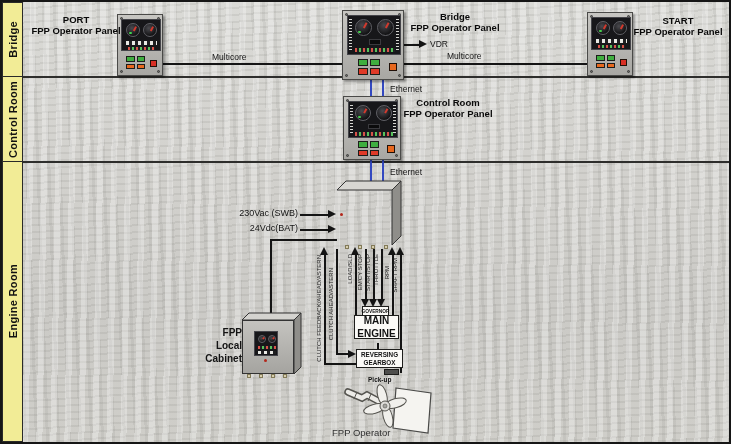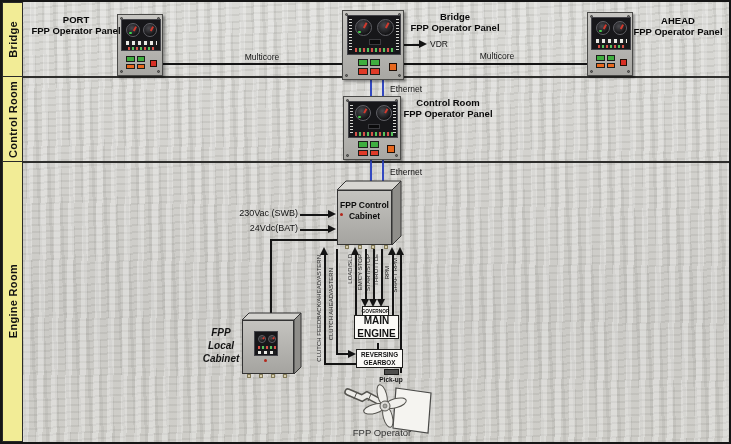--- a/index.html
+++ b/index.html
@@ -24,21 +24,21 @@
   .eth{position:absolute;width:2px;background:#3348c0;z-index:3;}
   
   .arr-up{position:absolute;width:0;height:0;border-left:4px solid transparent;border-right:4px solid transparent;border-bottom:8px solid #141414;z-index:2;}
   .arr-down{position:absolute;width:0;height:0;border-left:4px solid transparent;border-right:4px solid transparent;border-top:8px solid #141414;z-index:2;}
   .arr-right{position:absolute;width:0;height:0;border-top:4px solid transparent;border-bottom:4px solid transparent;border-left:8px solid #141414;z-index:2;}
   
   .lbl{position:absolute;color:#141414;z-index:6;}
   .plabel{text-align:center;font-weight:bold;font-size:9.5px;line-height:1.2;color:#0a0a0a;}
   .plabel .t,.plabel .s{display:block;}
   .wire-lbl{font-size:8.5px;}
-  .center{text-align:center;}
+  .center{}
   .pow{font-size:9px;text-align:right;}
   .vlabel{position:absolute;writing-mode:vertical-rl;transform:rotate(180deg);font-size:6px;line-height:1;color:#222;white-space:nowrap;z-index:5;}
   
   .panel{position:absolute;background:linear-gradient(180deg,#c7c6c2,#a8a7a3);border:1px solid #4a4a48;box-shadow:1.5px 1.5px 2px rgba(0,0,0,.35);z-index:4;}
   .screw{position:absolute;width:3px;height:3px;border-radius:50%;background:#6a6a68;border:.5px solid #3c3c3a;}
   .pdisplay{position:absolute;background:#17171a;border:1px solid #45454a;}
   .gauge{position:absolute;border-radius:50%;background:radial-gradient(circle at 40% 35%,#4a4a4f,#101012 74%);border:1px solid #606066;}
   .gauge::after{content:"";position:absolute;left:48%;top:14%;width:1.5px;height:38%;background:#d23a2e;transform-origin:50% 100%;transform:rotate(28deg);}
   .gdot{position:absolute;width:2.5px;height:2.5px;border-radius:50%;background:#43d44d;}
   .ticks{position:absolute;width:3px;background:repeating-linear-gradient(180deg,#d6d6d2 0 1px,transparent 1px 3px);}
@@ -238,60 +238,57 @@
 
   <div class="lbl plabel" style="left:28px;top:12px;width:92px;">
     <span class="t">PORT</span>
     <span class="s">FPP Operator Panel</span>
   </div>
   <div class="lbl plabel" style="left:407px;top:9px;width:92px;">
     <span class="t">Bridge</span>
     <span class="s">FPP Operator Panel</span>
   </div>
   <div class="lbl plabel" style="left:630px;top:13px;width:92px;">
-    <span class="t">AHEAD</span>
+    <span class="t">START</span>
     <span class="s">FPP Operator Panel</span>
   </div>
   <div class="lbl plabel" style="left:400px;top:95px;width:92px;">
     <span class="t">Control Room</span>
     <span class="s">FPP Operator Panel</span>
   </div>
 
   <div class="lbl wire-lbl center" style="left:210px;top:50px;width:100px;">Multicore</div>
   <div class="lbl wire-lbl center" style="left:445px;top:49px;width:100px;">Multicore</div>
   <div class="lbl wire-lbl" style="left:428px;top:37px;">VDR</div>
   <div class="lbl wire-lbl" style="left:388px;top:82px;">Ethernet</div>
   <div class="lbl wire-lbl" style="left:388px;top:165px;">Ethernet</div>
 
   <div class="lbl pow" style="left:210px;top:206px;width:86px;text-align:right;">230Vac (SWB)</div>
   <div class="lbl pow" style="left:210px;top:221px;width:86px;">24Vdc(BAT)</div>
 
-  <div class="cabinet-front" style="left:335px;top:188px;width:55px;height:55px;">
-    <div class="cab-title">FPP Control Cabinet</div>
-  </div>
   <div class="reddot" style="left:338px;top:211px;"></div>
   <div class="foot" style="left:343px;top:243px;"></div>
     <div class="foot" style="left:356px;top:243px;"></div>
   <div class="foot" style="left:369px;top:243px;"></div>
     <div class="foot" style="left:382px;top:243px;"></div>
 
   <div class="cabinet-front" style="left:240px;top:318px;width:52px;height:54px;">
     <div class="pdisplay" style="left:11px;top:10px;width:24px;height:25px;">
       <div class="gauge" style="left:3px;top:3px;width:8px;height:8px;"></div>
       <div class="gauge" style="left:13px;top:3px;width:8px;height:8px;"></div>
       <div class="lamprow" style="left:3px;top:14px;width:18px;height:3px;"></div>
       <div class="whiterow" style="left:3px;top:19px;width:18px;height:3px;"></div>
     </div>
   </div>
   <div class="reddot" style="left:262px;top:357px;"></div>
   <div class="foot" style="left:245px;top:372px;"></div>
     <div class="foot" style="left:257px;top:372px;"></div>
   <div class="foot" style="left:269px;top:372px;"></div>
     <div class="foot" style="left:281px;top:372px;"></div>
-  <div class="lbl" style="left:198px;top:324px;width:42px;text-align:center;font-weight:bold;font-size:10px;line-height:1.3;font-style:italic;">FPP Local Cabinet</div>
+  <div class="lbl" style="left:198px;top:324px;width:42px;text-align:right;font-weight:bold;font-size:10px;line-height:1.3;">FPP Local Cabinet</div>
 
   <div class="vlabel" style="left:314px;top:253px;">CLUTCH FEEDBACK/AHEAD/ASTERN</div>
   <div class="vlabel" style="left:326px;top:266px;">CLUTCH AHEAD/ASTERN</div>
   <div class="vlabel" style="left:345px;top:252px;">LOAD/SLD</div>
   <div class="vlabel" style="left:355px;top:252px;">EM'CY STOP</div>
   <div class="vlabel" style="left:363px;top:252px;">START/STOP</div>
   <div class="vlabel" style="left:371px;top:252px;">THROTTLE</div>
   <div class="vlabel" style="left:382px;top:264px;">RPM</div>
   <div class="vlabel" style="left:390px;top:256px;">SHAFT RPM</div>
 

